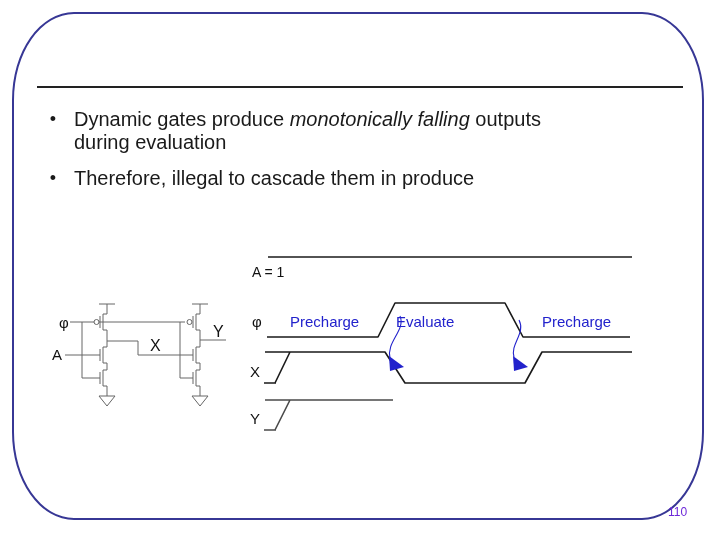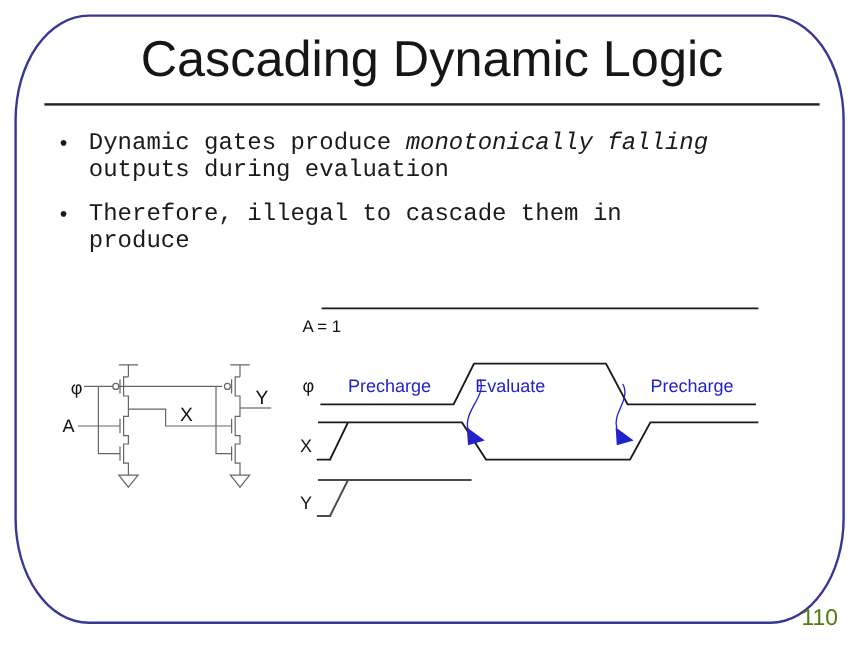--- a/index.html
+++ b/index.html
@@ -6,43 +6,42 @@
   .slide{position:relative;width:720px;height:540px;background:#ffffff;overflow:hidden;
          font-family:"Liberation Sans",sans-serif;color:#1a1a1a;}
   .frame{position:absolute;left:12px;top:12px;width:692px;height:508px;
          border:2px solid var(--border,#373795);border-radius:62px/88px;box-sizing:border-box;}
   .title{position:absolute;left:0;right:0;top:25px;text-align:center;
          font-size:42px;font-weight:400;letter-spacing:0;color:#161616;}
   .title-rule{position:absolute;left:37px;top:86px;width:646px;height:2px;background:#222;}
   .bullets{position:absolute;left:46px;top:108px;width:560px;display:flex;flex-direction:column;row-gap:13px;}
   .bullet{display:flex;column-gap:14px;font-size:20px;line-height:23px;}
   .bullet .marker{width:14px;flex:0 0 auto;text-align:center;font-size:18px;}
-  .bullet .text{width:520px;font-family:Liberation Mono, monospace;}
+  .bullet .text{width:520px;}
   .bullet .em{font-style:italic;}
   svg{position:absolute;overflow:visible;}
   .cir{stroke:var(--circuit_stroke,#666666);stroke-width:1;fill:none;}
   .cir-bubble{stroke:var(--circuit_stroke,#666666);stroke-width:1;fill:#ffffff;}
   .wave{stroke:var(--waveform,#1a1a1a);stroke-width:1.6;fill:none;stroke-linejoin:round;}
   .wave-y{stroke:#4a4a4a;}
   .blue-line{stroke:var(--phase_text,#2222CC);stroke-width:1.1;fill:none;}
   .blue-fill{fill:var(--phase_text,#2222CC);stroke:none;}
   text{font-family:"Liberation Sans",sans-serif;fill:#111;}
   .lbl15{font-size:15px;}
   .lbl16{font-size:16px;}
   .lbl14{font-size:14px;}
   .phase{font-size:15px;fill:var(--phase_text,#2222CC);}
-  .page-num{position:absolute;left:668px;top:505px;width:40px;font-size:19px;color:#4d7c0f;}
+  .page-num{position:absolute;left:668px;top:505px;width:40px;font-size:12px;color:#6d28d9;}
 </style>
 </head>
 <body>
 
 <div class="slide">
   <div class="frame"></div>
 
-  <div class="title">Cascading Dynamic Logic</div>
   <div class="title-rule"></div>
 
   <div class="bullets">
     <div class="bullet">
       <span class="marker">•</span>
       <span class="text"><span>Dynamic gates produce </span><span class="em">monotonically falling</span><span> outputs during evaluation</span></span>
     </div>
     <div class="bullet">
       <span class="marker">•</span>
       <span class="text"><span>Therefore, illegal to cascade them in produce</span><span class="em"></span><span></span></span>

